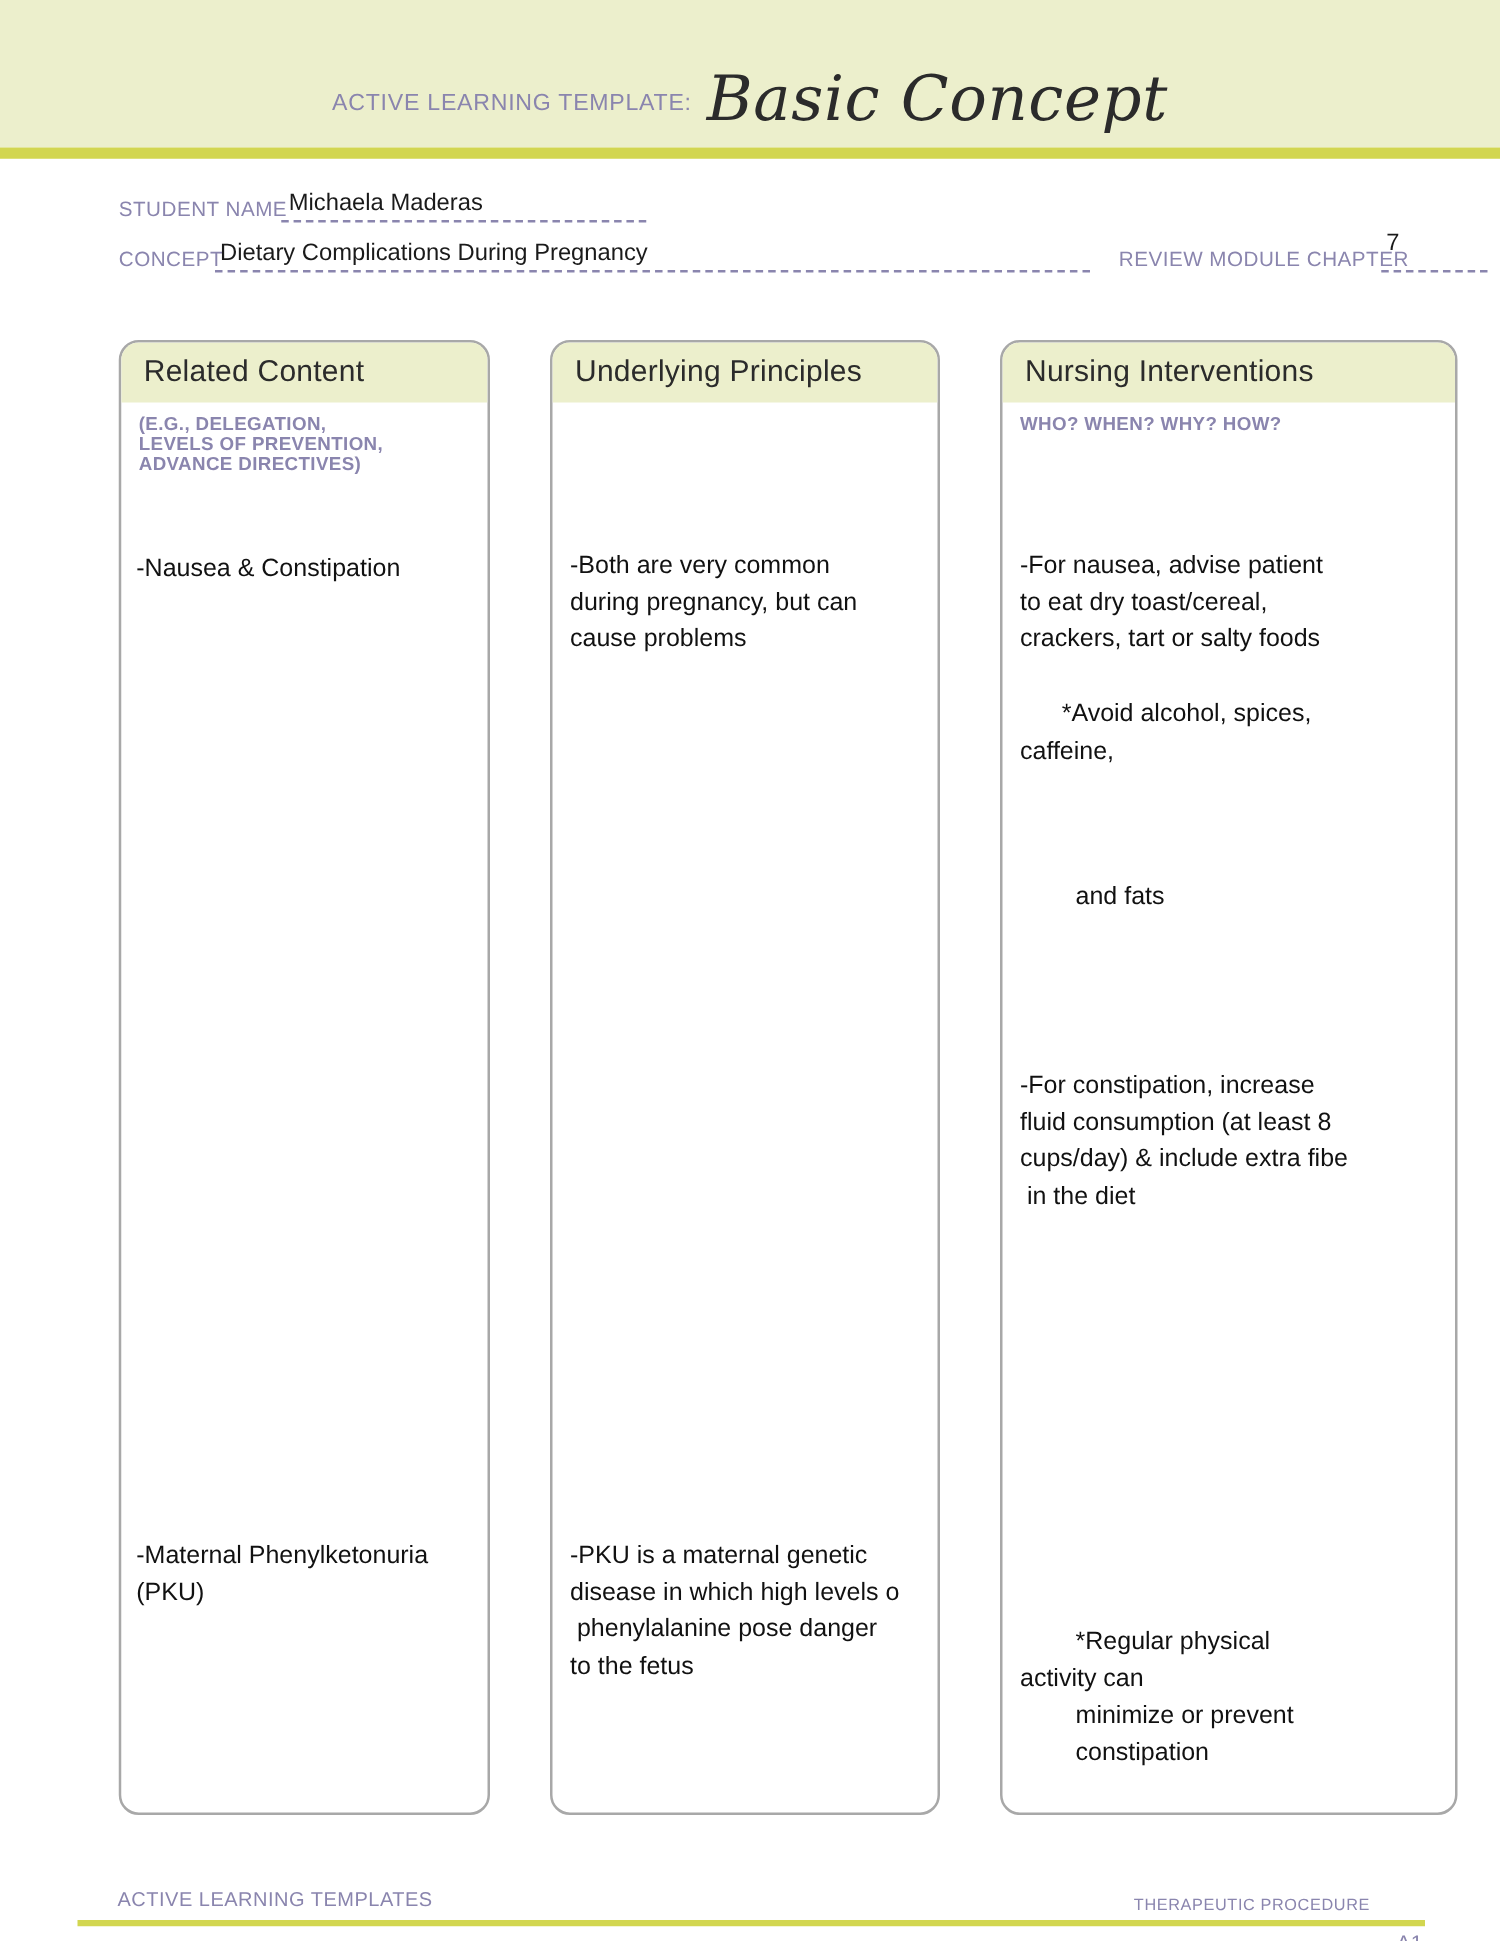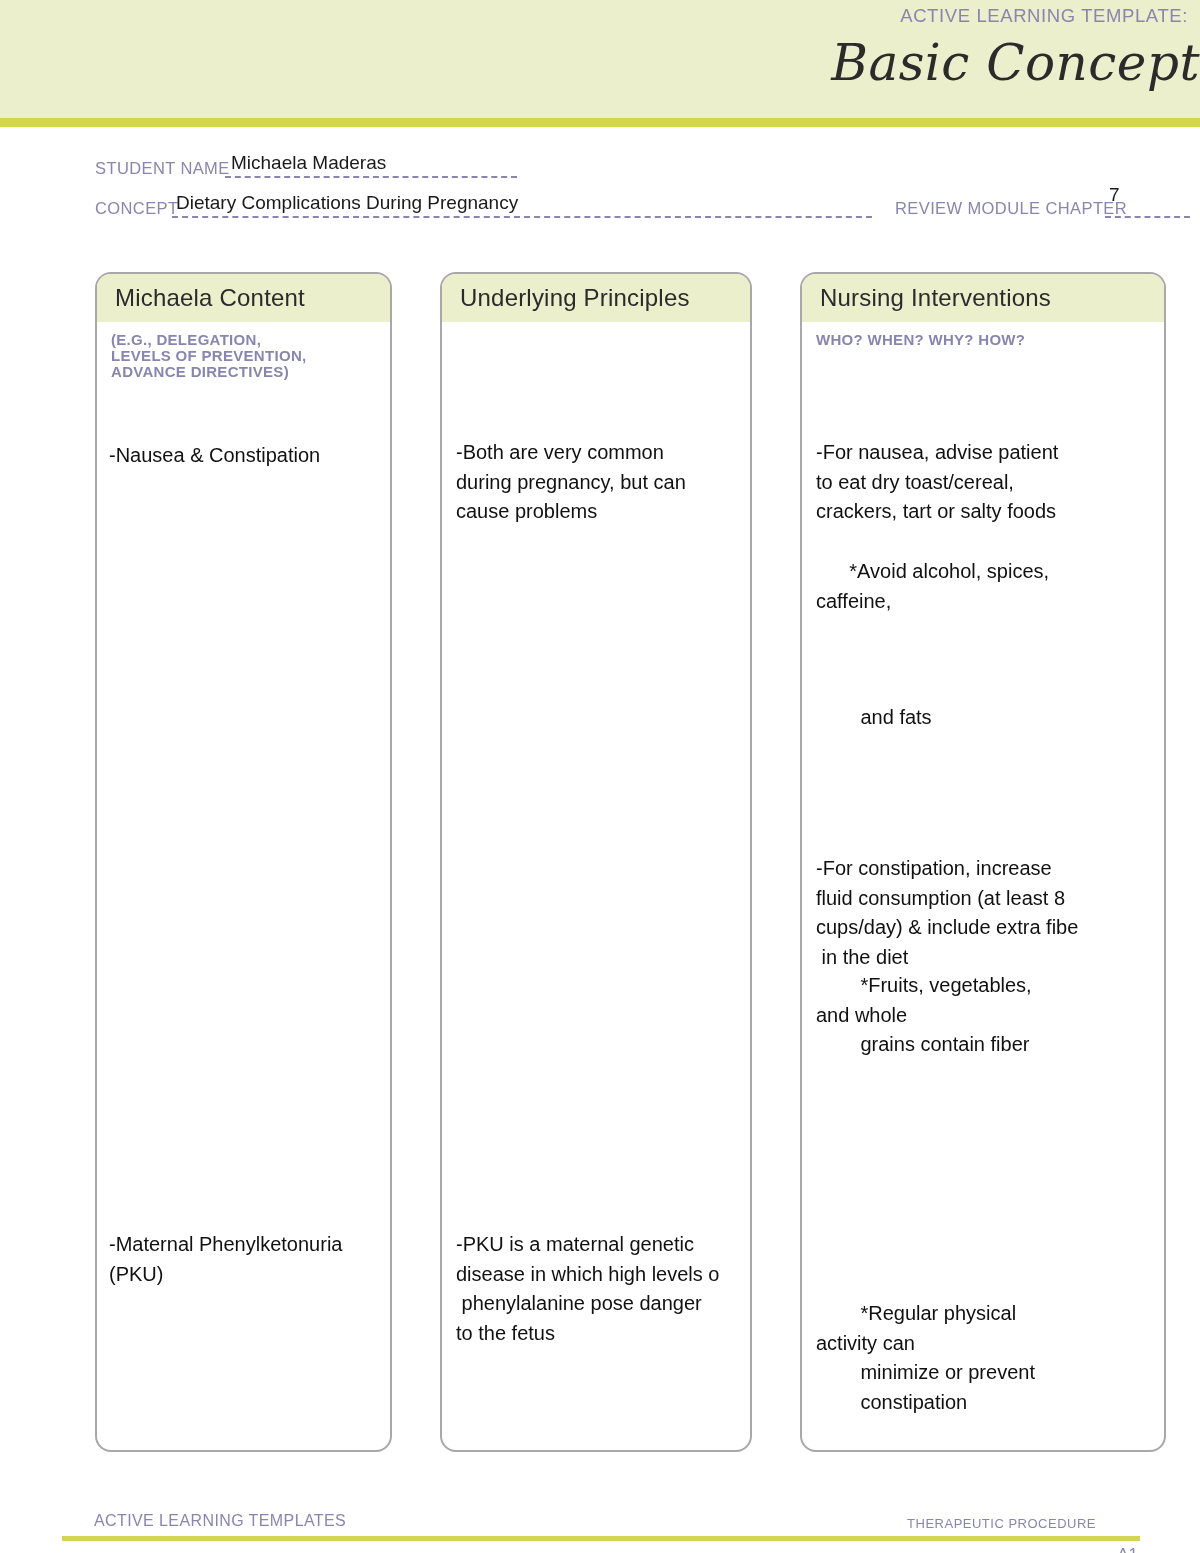--- a/index.html
+++ b/index.html
@@ -34,21 +34,20 @@
   .header-inner {
     position: absolute;
     left: 0; top: 0;
     width: 1200px;
     height: 118px;
     display: flex;
     align-items: flex-end;
     justify-content: center;
     padding-bottom: 14px;
     box-sizing: border-box;
-    flex-direction: column;
   }
   .template-eyebrow {
     font-family: "Liberation Sans", sans-serif;
     font-size: 18.5px;
     letter-spacing: 0.6px;
     color: #8a85ae;
     text-transform: uppercase;
     position: relative;
     top: -11px;
     margin-right: 12px;
@@ -273,21 +272,21 @@
     <span class="meta-rule rule-chapter"></span>
     <span class="meta-value value-chapter">7</span>
   </div>
 
 </div>
 
 <div class="columns">
 
   <div class="col col-1">
     <div class="col-head">
-      <span class="col-head-text">Michaela Content</span>
+      <span class="col-head-text">Related Content</span>
     </div>
     <div class="col-body">
       <div class="col-hint">(E.G., DELEGATION,
 LEVELS OF PREVENTION,
 ADVANCE DIRECTIVES)</div>
       <div class="entry c1-e1">-Nausea &amp; Constipation</div>
       <div class="entry c1-e2">-Maternal Phenylketonuria
 (PKU)</div>
     </div>
   </div>
@@ -317,23 +316,20 @@
       <div class="entry c3-e1">-For nausea, advise patient
 to eat dry toast/cereal,
 crackers, tart or salty foods</div>
       <div class="entry c3-e2">      *Avoid alcohol, spices,
 caffeine,</div>
       <div class="entry c3-e3">        and fats</div>
       <div class="entry c3-e4">-For constipation, increase
 fluid consumption (at least 8
 cups/day) &amp; include extra fibe
  in the diet</div>
-      <div class="entry c3-e5">        *Fruits, vegetables,
-and whole
-        grains contain fiber</div>
       <div class="entry c3-e6">        *Regular physical
 activity can
         minimize or prevent
         constipation</div>
       <div class="entry c3-e7">-Start PKU diet at least 3
 months before pregnancy, an
  continue throughout the
 pregnancy</div>
 
     </div>

